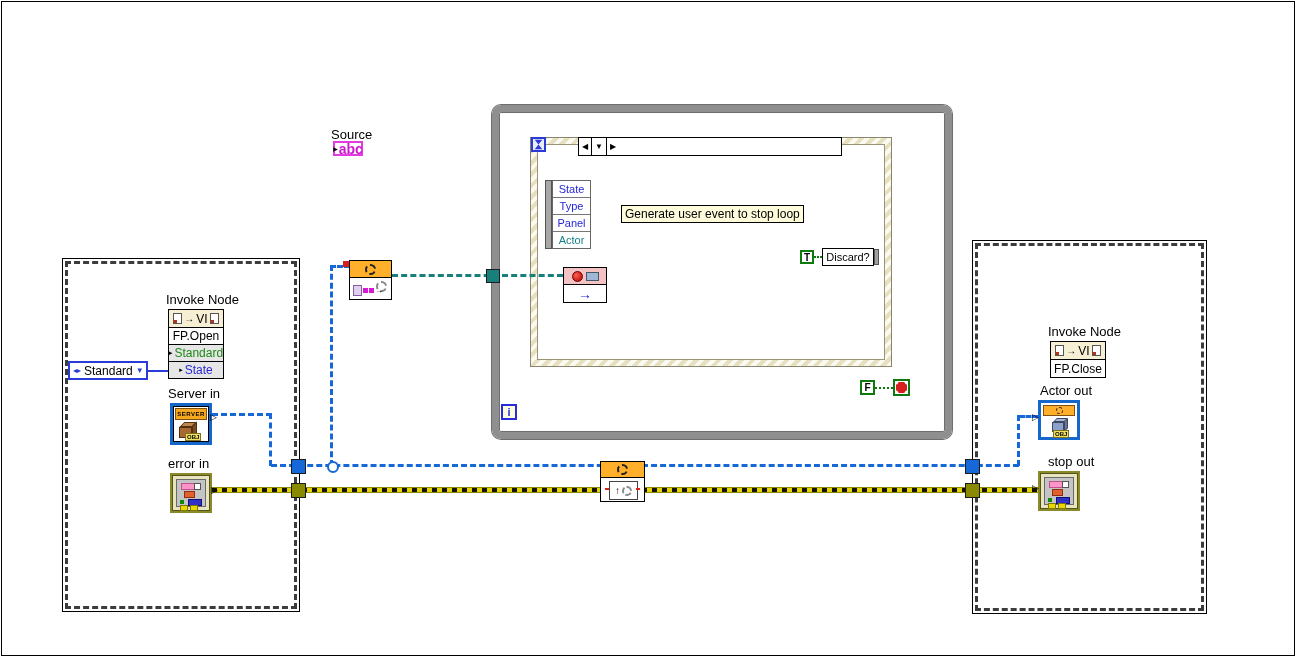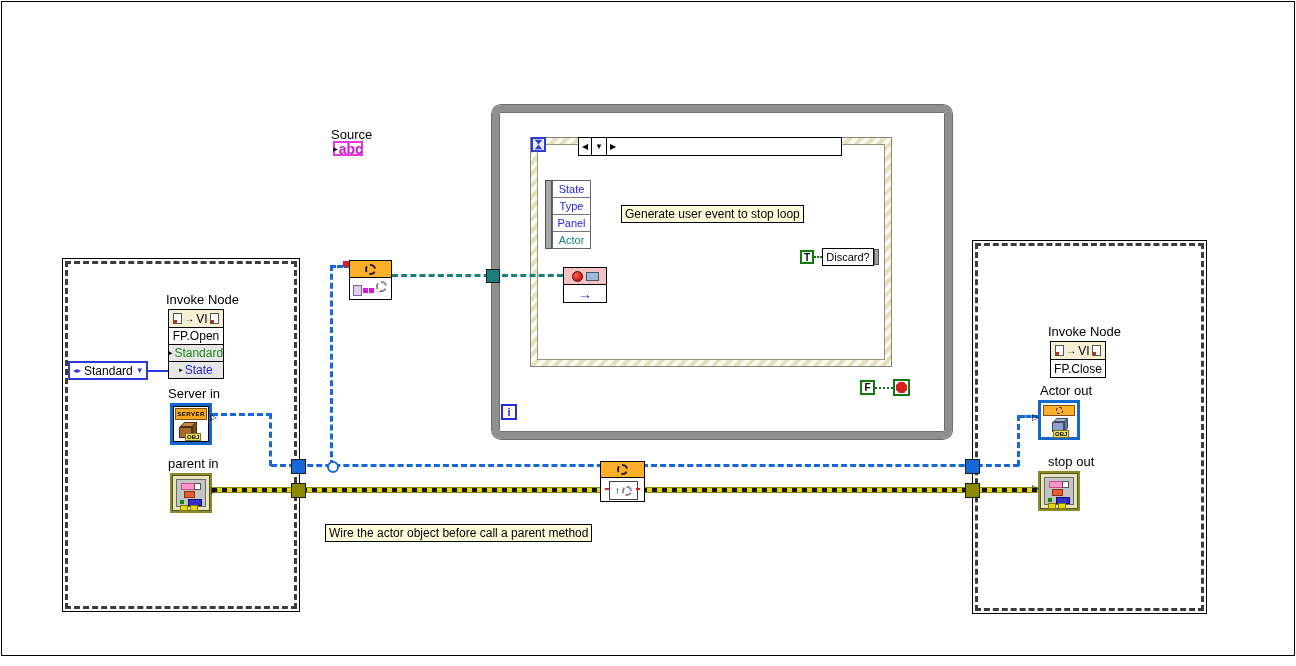--- a/index.html
+++ b/index.html
@@ -98,21 +98,20 @@
   <div class="junction" style="left:327px;top:461px;"></div>
   <div style="position:absolute;left:343px;top:261px;width:6px;height:6px;background:#D02020;z-index:5;"></div>
 
   <div class="lbl" style="left:331px;top:127px;">Source</div>
   <div class="node" style="left:333px;top:141px;width:30px;height:15px;border:2px solid #E23BE2;display:flex;align-items:center;justify-content:center;gap:1px;">
     <span style="font-size:6px;">▶</span>
     <span style="font-size:14px;font-weight:bold;color:#D018D0;">abc</span>
   </div>
 
   <div class="comment" style="left:621px;top:205px;white-space:nowrap;">Generate user event to stop loop</div>
-  <div class="comment" style="left:325px;top:524px;white-space:nowrap;">Wire the actor object before call a parent method</div>
 
   <div class="lbl" style="left:166px;top:292px;">Invoke Node</div>
   <div class="ivk" style="left:168px;top:309px;">
     <div class="ivk-hdr">
       <span class="pageicon"></span>
       <span style="font-size:10px;">→</span>
       <span>VI</span>
       <span class="pageicon"></span>
     </div>
     <div class="ivk-row">
@@ -137,21 +136,21 @@
   <div class="lbl" style="left:168px;top:386px;">Server in</div>
   <div class="bigicon" style="left:170px;top:403px;width:42px;height:42px;border:3px solid #1667CB;background:#fff;box-shadow:inset 0 0 0 1px #000;">
     <div style="position:absolute;left:2px;top:2px;right:2px;height:10px;background:#F5A81E;border:1px solid #805010;display:flex;align-items:center;justify-content:center;font-size:6px;font-weight:bold;letter-spacing:0.5px;">SERVER</div>
     <div class="cube-top" style="left:9px;top:16px;width:12px;height:5px;background:#C08848;border:1px solid #503010;"></div>
     <div class="cube-front" style="left:6px;top:21px;width:13px;height:11px;background:#A86A30;border:1px solid #503010;"></div>
     <div class="cube-side" style="left:19px;top:18px;width:5px;height:11px;background:#7A4A20;border:1px solid #503010;"></div>
     <div class="objtag" style="left:12px;bottom:1px;">OBJ</div>
     <span class="nub" style="right:-8px;top:7px;">▷</span>
   </div>
 
-  <div class="lbl" style="left:168px;top:456px;">parent in</div>
+  <div class="lbl" style="left:168px;top:456px;">error in</div>
   <div class="bigicon" style="left:170px;top:473px;width:42px;height:40px;border:2px solid #8A8A2A;background:#E8E4C0;box-shadow:inset 0 0 0 1px #55551A;">
     <div style="position:absolute;inset:4px;background:#C4C4C4;border:1px solid #6a6a6a;">
       <div style="position:absolute;left:4px;top:3px;width:12px;height:5px;background:#FF94C8;border:1px solid #C05090;"></div>
       <div style="position:absolute;right:4px;top:3px;width:5px;height:5px;background:#fff;border:1px solid #555;"></div>
       <div style="position:absolute;left:7px;top:11px;width:9px;height:5px;background:#E06030;border:1px solid #903010;"></div>
       <div style="position:absolute;right:3px;top:19px;width:12px;height:5px;background:#3030C8;border:1px solid #101070;"></div>
       <div style="position:absolute;left:3px;top:20px;width:4px;height:4px;background:#108810;"></div>
     </div>
     <div style="position:absolute;left:8px;bottom:0px;width:6px;height:4px;background:#E8D800;border:1px solid #807800;"></div>
     <div style="position:absolute;left:18px;bottom:0px;width:6px;height:4px;background:#E8D800;border:1px solid #807800;"></div>

